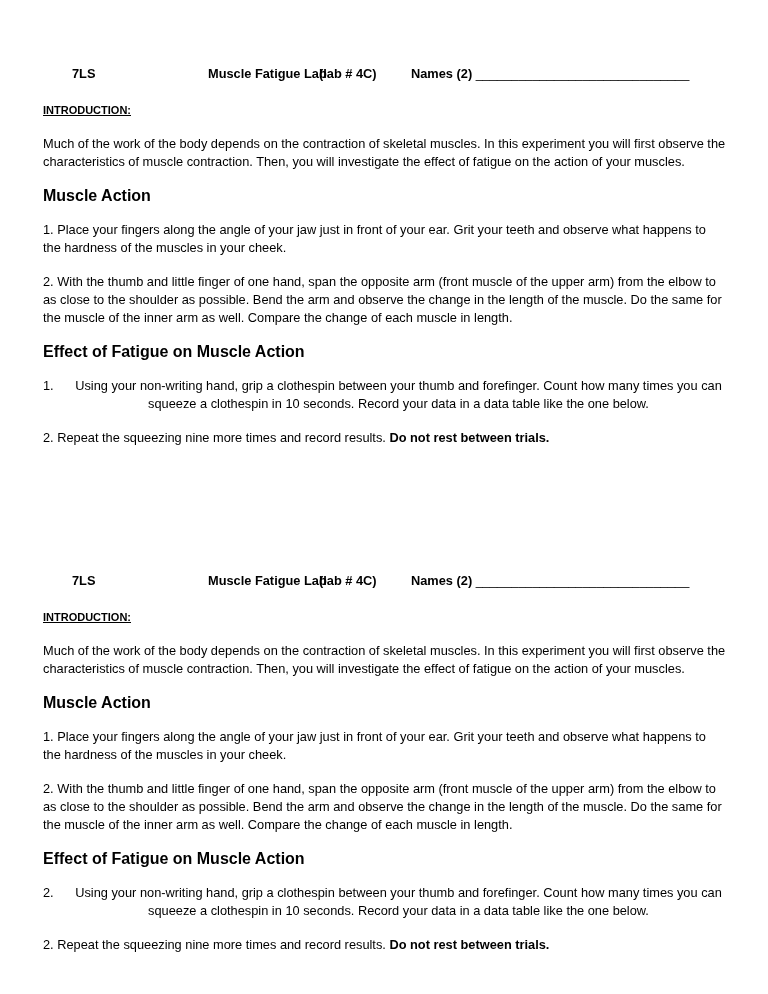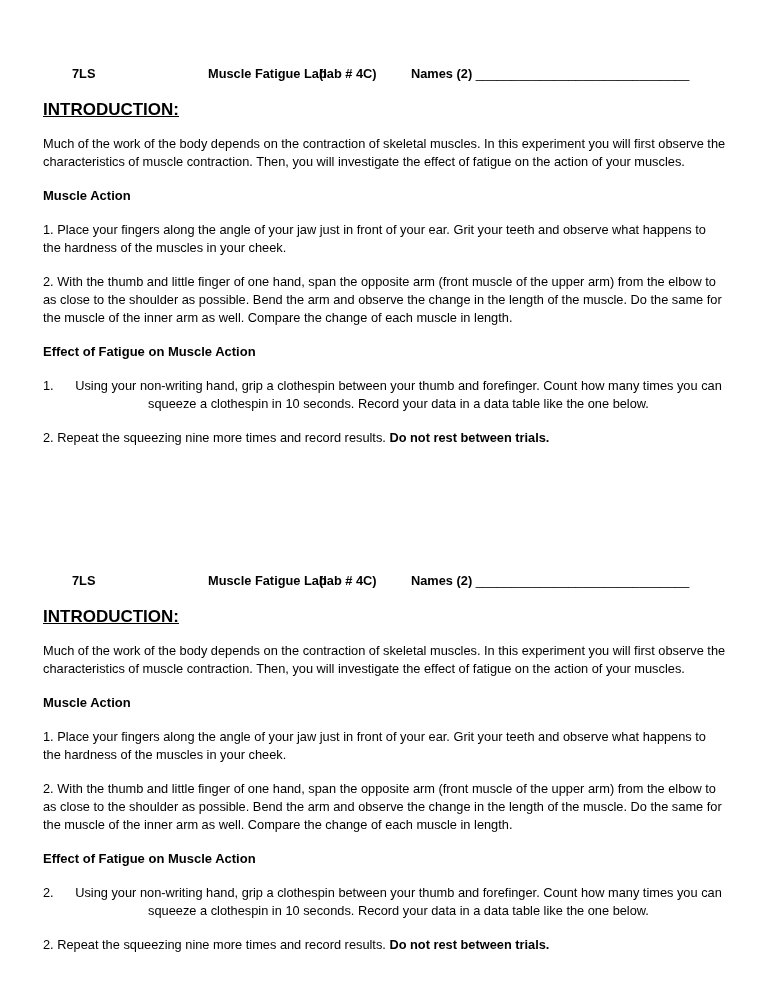--- a/index.html
+++ b/index.html
@@ -34,27 +34,27 @@
   .doc-header .names  { flex: 1; }
   .names .blank {
     font-weight: normal;
     letter-spacing: 0;
   }
 
   .intro-heading {
     font-weight: bold;
     text-decoration: underline;
     margin-bottom: 16px;
-    font-size: 17px;
+    font-size: 11px;
   }
   .para { margin-bottom: 16px; }
   .subheading {
     font-weight: bold;
     margin-bottom: 16px;
-    font-size: 13px;
+    font-size: 16px;
   }
   .hang {
     display: flex;
     margin-bottom: 16px;
   }
   .hang .num { flex: 0 0 28px; }
   .hang .txt { flex: 1; text-align: center; }
   .bold-run { font-weight: bold; }
 </style>
 </head>

